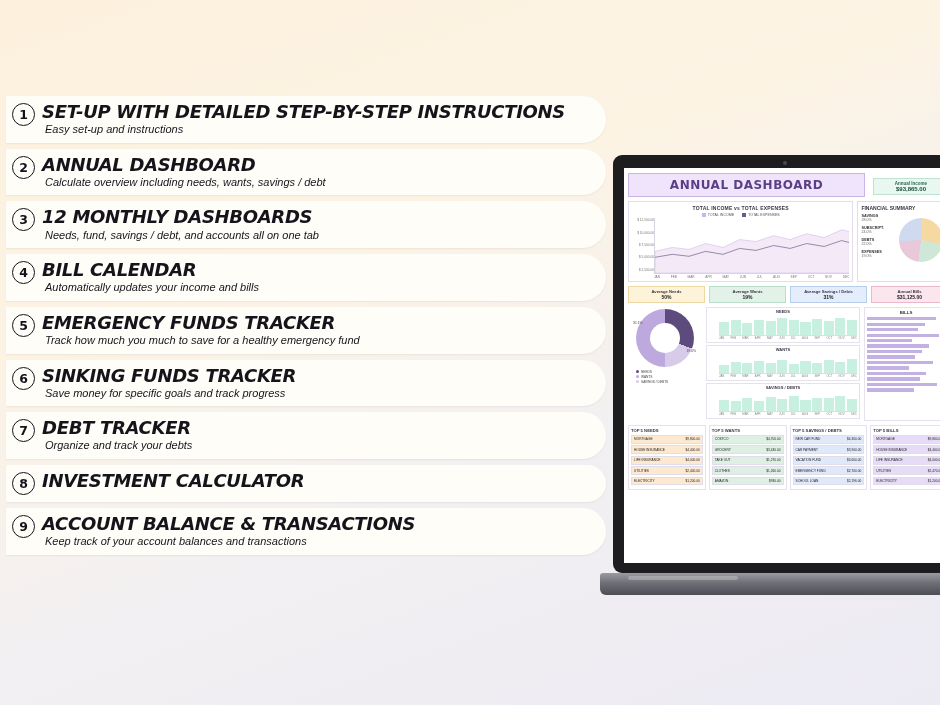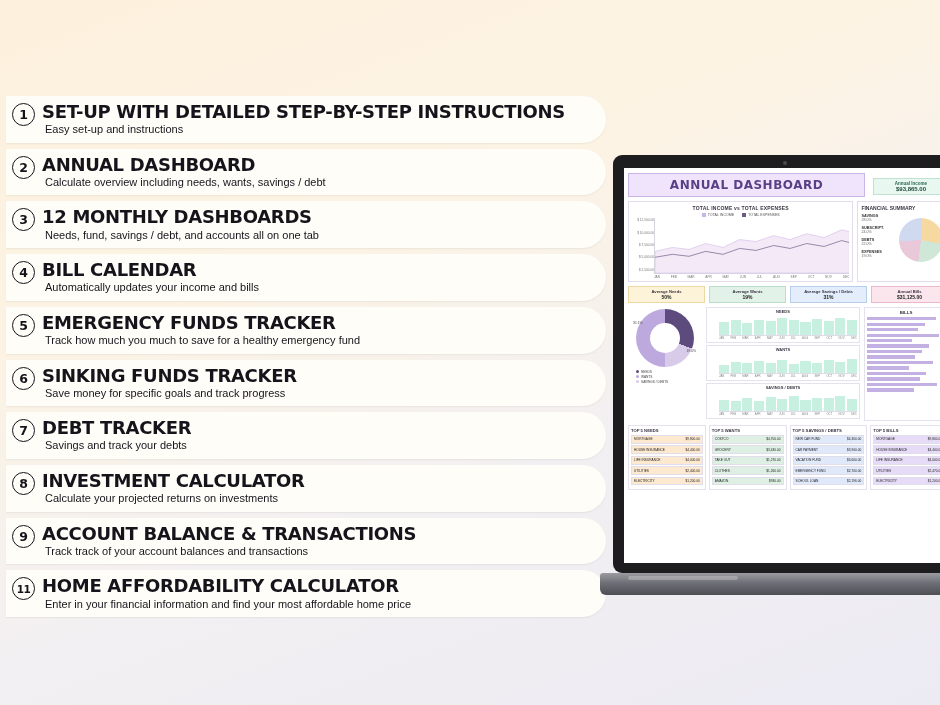--- a/index.html
+++ b/index.html
@@ -46,21 +46,21 @@
     width: 23px; height: 23px;
     border: 1.6px solid #15131a;
     border-radius: 50%;
     display: flex; align-items: center; justify-content: center;
     font-family: "DejaVu Sans", sans-serif;
     font-size: 12.5px; font-weight: bold;
     color: #15131a;
     margin-top: 1px;
   }
   .num.wide { font-size: 10.5px; letter-spacing: -0.5px; }
-  .ftext { flex: 1 1 auto; min-width: 0; }
+  .ftext { flex: 1 1 auto; min-width: 0; font-style: italic; }
   .fhead {
     font-family: "DejaVu Sans", sans-serif;
     font-weight: bold;
     font-size: 18px;
     line-height: 1.06;
     letter-spacing: -0.3px;
     color: #16141b;
     white-space: nowrap;
   }
   .fsub {
@@ -279,48 +279,40 @@
       <div class="ftext">
         <div class="fhead">SINKING FUNDS TRACKER</div>
         <div class="fsub">Save money for specific goals and track progress</div>
       </div>
     </div>
 
     <div class="feature">
       <div class="num">7</div>
       <div class="ftext">
         <div class="fhead">DEBT TRACKER</div>
-        <div class="fsub">Savings and track your debts</div>
+        <div class="fsub">Organize and track your debts</div>
       </div>
     </div>
 
     <div class="feature">
       <div class="num">8</div>
       <div class="ftext">
         <div class="fhead">INVESTMENT CALCULATOR</div>
-        <div class="fsub">Calculate your projected returns on investments</div>
       </div>
     </div>
 
     <div class="feature">
       <div class="num">9</div>
       <div class="ftext">
         <div class="fhead">ACCOUNT BALANCE &amp; TRANSACTIONS</div>
-        <div class="fsub">Track track of your account balances and transactions</div>
-      </div>
-    </div>
-
-
-    <div class="feature">
-      <div class="num wide">11</div>
-      <div class="ftext">
-        <div class="fhead">HOME AFFORDABILITY CALCULATOR</div>
-        <div class="fsub">Enter in your financial information and find your most affordable home price</div>
-      </div>
-    </div>
+        <div class="fsub">Keep track of your account balances and transactions</div>
+      </div>
+    </div>
+
+
 
   </div>
 
   <div class="laptop">
     <div class="screen-frame">
       <div class="cam"></div>
       <div class="screen">
 
         <div class="sheet">
 

